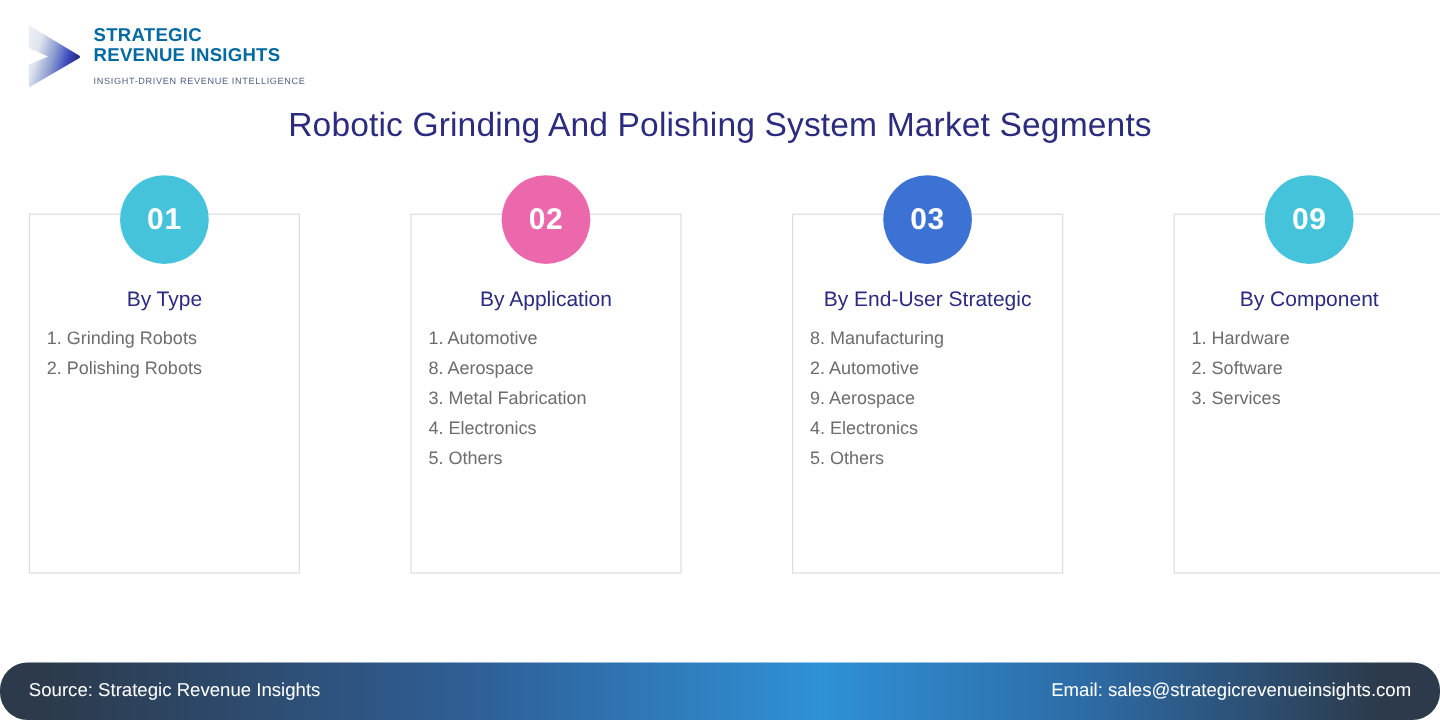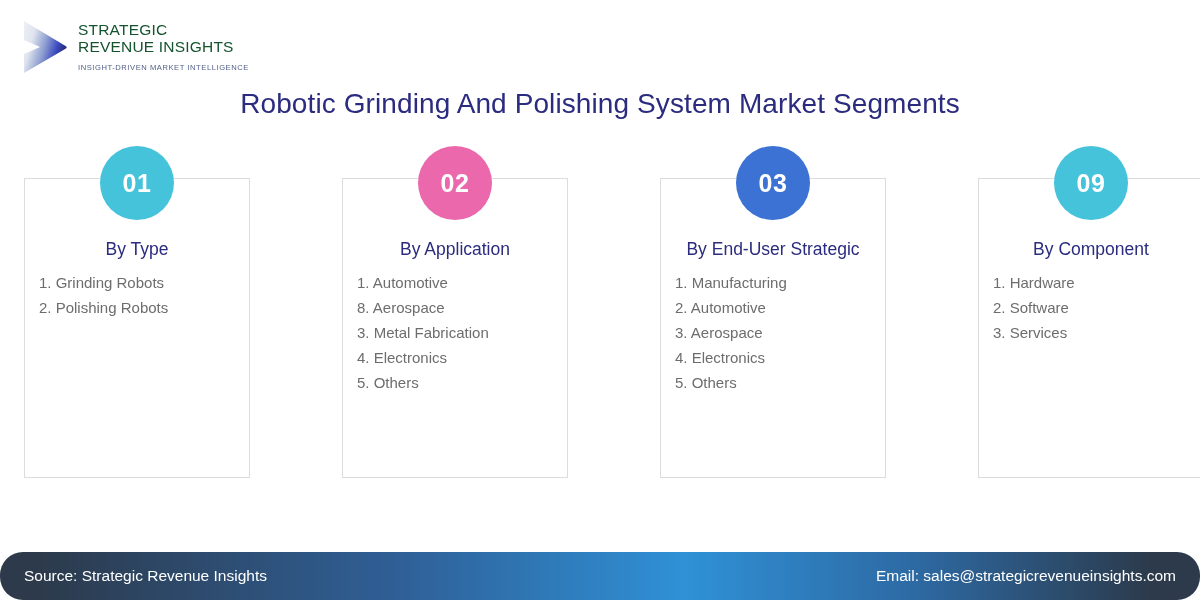--- a/index.html
+++ b/index.html
@@ -20,23 +20,23 @@
   
   #logo-block {
     position:absolute;
     left:22px; top:18px;
     display:flex; align-items:center; gap:10px;
   }
   #logo-mark { width:46px; height:58px; display:block; flex:none; }
   #logo-text { display:flex; flex-direction:column; justify-content:center; }
   .logo-line {
     font-size:15.5px;
-    font-weight:normal;
+    font-weight:bold;
     letter-spacing:0.2px;
-    color:#14532d;
+    color:#0369a1;
     line-height:1.08;
     white-space:nowrap;
   }
   #logo-tagline {
     margin-top:7px;
     font-size:7.6px;
     letter-spacing:0.55px;
     color:#52608a;
     white-space:nowrap;
   }
@@ -139,21 +139,21 @@
           <stop offset="58%" stop-color="#8d9ed0"></stop>
           <stop offset="85%" stop-color="#3b49bf"></stop>
           <stop offset="100%" stop-color="#2b3180"></stop>
         </linearGradient>
       </defs>
       <path d="M2,3 L2,22 L18,29 L2,36 L2,55 L44,30.5 Q45.6,29.3 44,28.2 Z" fill="url(#chevGrad)"></path>
     </svg>
     <div id="logo-text">
       <div class="logo-line">STRATEGIC</div>
       <div class="logo-line">REVENUE INSIGHTS</div>
-      <div id="logo-tagline">INSIGHT-DRIVEN MARKET INTELLIGENCE</div>
+      <div id="logo-tagline">INSIGHT-DRIVEN REVENUE INTELLIGENCE</div>
     </div>
   </div>
 
   <div id="page-title">Robotic Grinding And Polishing System Market Segments</div>
 
   <div id="cards">
 
     <div class="card">
       <div class="badge" style="background: rgb(69, 195, 219);">01</div>
       <div class="card-title">By Type</div>
@@ -172,23 +172,23 @@
         <li>3. Metal Fabrication</li>
         <li>4. Electronics</li>
         <li>5. Others</li>
       </ul>
     </div>
 
     <div class="card">
       <div class="badge" style="background: rgb(59, 114, 212);">03</div>
       <div class="card-title">By End-User Strategic</div>
       <ul class="card-list">
-        <li>1. Manufacturing</li>
+        <li>8. Manufacturing</li>
         <li>2. Automotive</li>
-        <li>3. Aerospace</li>
+        <li>9. Aerospace</li>
         <li>4. Electronics</li>
         <li>5. Others</li>
       </ul>
     </div>
 
     <div class="card">
       <div class="badge" style="background: rgb(69, 195, 219);">09</div>
       <div class="card-title">By Component</div>
       <ul class="card-list">
         <li>1. Hardware</li>

